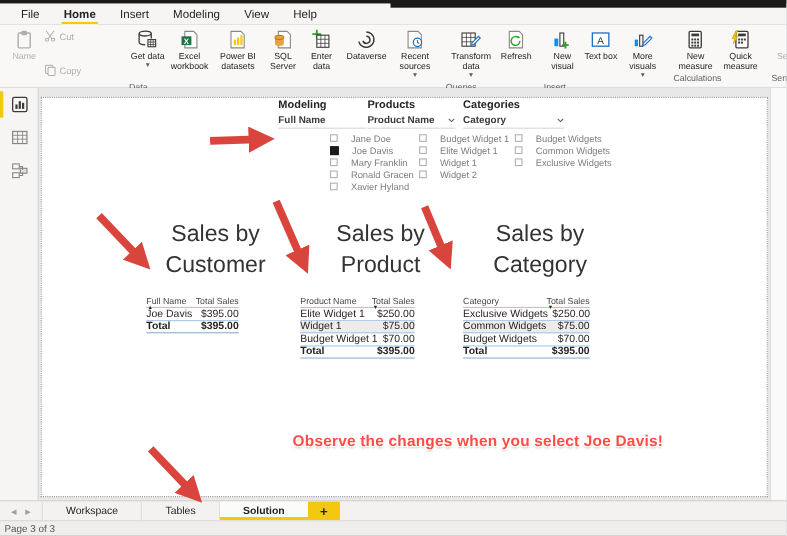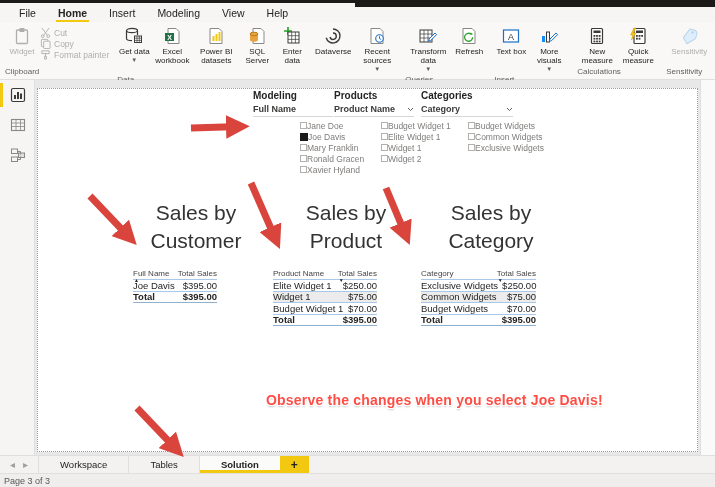--- a/index.html
+++ b/index.html
@@ -20,41 +20,41 @@
   
   .ribbon { position:absolute; left:0; top:22px; width:715px; height:58px; background:#f9f8f7; border-bottom:1px solid #e1dfdd; display:flex; align-items:stretch; padding:1px 2px; }
   .rgroup { display:flex; flex-direction:column; padding:1px 3px; }
   .rbtns { display:flex; flex:1; align-items:flex-start; gap:1px; }
   .glabel { font-size:8px; color:#605e5c; text-align:left; padding-bottom:1px; }
   .rdiv { width:1px; background:#e1dfdd; margin:3px 1px; }
   .bigbtn { display:flex; flex-direction:column; align-items:center; gap:1px; padding:2px 1px; width:40px; font-size:8px; line-height:1.15; color:#252423; text-align:center; border-radius:2px; }
   .bigbtn .blabel { display:block; }
   .bigbtn.w34 { width:34px; } .bigbtn.w46 { width:46px; }
   .bigbtn.disabled { color:#b0aeac; }
-  .smallcol { display:flex; flex-direction:column; gap:0; padding-top:3px; }
+  .smallcol { display:flex; flex-direction:column; gap:20px; padding-top:3px; }
   .smallbtn { display:flex; align-items:center; gap:3px; font-size:8.5px; color:#b0aeac; white-space:nowrap; }
   .caret { font-size:6px; color:#605e5c; }
   .icon20 { width:20px; height:20px; display:block; }
   .icon12 { width:11px; height:11px; display:block; }
 
   
   .sidebar { position:absolute; left:0; top:80px; width:35px; height:375px; background:#f6f5f4; border-right:1px solid #e1dfdd; }
   .side-item { position:relative; width:35px; height:30px; display:flex; align-items:center; justify-content:center; }
   .side-item.active::before { content:""; position:absolute; left:0; top:3px; bottom:3px; width:3px; background:#F2C811; }
 
   
   .canvas { position:absolute; left:35px; top:80px; width:665px; height:375px; background:#e8e8e8; }
   .scroll-strip { position:absolute; left:700px; top:80px; width:15px; height:375px; background:#fafafa; border-left:1px solid #e1dfdd; }
   .page { position:absolute; left:2px; top:8px; width:661px; height:364px; background:#ffffff; border:1px dotted #9b9b9b; }
 
   
   .slicer { position:absolute; width:80px; }
   .slicer-title { font-size:10px; font-weight:bold; color:#252423; margin-bottom:3px; }
   .slicer-field { position:relative; font-size:9px; font-weight:bold; color:#3b3a39; padding-bottom:2px; border-bottom:1px solid #d8d6d4; margin-bottom:3px; display:flex; justify-content:space-between; align-items:center; }
-  .slicer-item { display:flex; align-items:center; gap:0; font-size:8.5px; color:#7f7d7b; height:11px; white-space:nowrap;padding-left:47px; }
+  .slicer-item { display:flex; align-items:center; gap:12px; font-size:8.5px; color:#7f7d7b; height:11px; white-space:nowrap;padding-left:47px; }
   .cbx { width:7px; height:7px; border:1px solid #b3b1ad; background:#fff; flex:0 0 auto; }
   .cbx.checked { background:#1b1a19; border-color:#1b1a19; width:8px; height:8px; }
 
   
   .vtitle { position:absolute; font-size:21px; color:#333; text-align:center; line-height:28px; }
 
   
   .pbitable { position:absolute; font-size:9.5px; color:#252423; }
   .trow { display:flex; align-items:center; height:11.5px; border-bottom:1px solid #a9c7e8; }
   .trow .c1 { flex:1; position:relative; padding-right:4px; white-space:nowrap; }
@@ -102,21 +102,21 @@
 
   <div class="ribbon">
 
     <div class="rgroup">
       <div class="rbtns">
         <div class="bigbtn w34 disabled">
           <svg class="icon20" viewBox="0 0 20 20">
               <rect x="4.5" y="4" width="11" height="13.5" rx="1" fill="none" stroke="#b0aeac" stroke-width="1.3"></rect>
               <rect x="7.5" y="2" width="5" height="4" rx="0.8" fill="#b0aeac"></rect>
             </svg>
-          <span class="blabel">Widget</span>
+          <span class="blabel">Name</span>
         </div>
         <div class="smallcol">
           <div class="smallbtn">
             <svg class="icon12" viewBox="0 0 12 12">
                 <path d="M2 1l6 8M10 1L4 9" stroke="#b0aeac" stroke-width="1"></path>
                 <circle cx="3" cy="10" r="1.5" fill="none" stroke="#b0aeac"></circle>
                 <circle cx="9" cy="10" r="1.5" fill="none" stroke="#b0aeac"></circle>
               </svg>
             <span>Cut</span>
           </div>
@@ -230,20 +230,28 @@
           <span class="blabel">Refresh</span>
         </div>
       </div>
       <div class="glabel">Queries</div>
     </div>
 
     <div class="rdiv"></div>
 
     <div class="rgroup">
       <div class="rbtns">
+        <div class="bigbtn w34">
+          <svg class="icon20" viewBox="0 0 20 20">
+              <rect x="3" y="9" width="3.5" height="7" fill="#118dff"></rect>
+              <rect x="8" y="4" width="3.5" height="12" fill="none" stroke="#3b3a39"></rect>
+              <path d="M13 12l0 6M10 15l6 0" stroke="#21a121" stroke-width="1.7"></path>
+            </svg>
+          <span class="blabel">New visual</span>
+        </div>
         <div class="bigbtn w34">
           <svg class="icon20" viewBox="0 0 20 20">
               <rect x="2.5" y="4" width="15" height="12" fill="#fff" stroke="#1d6fc4" stroke-width="1.2"></rect>
               <text x="10" y="13.6" font-size="9" fill="#3b3a39" text-anchor="middle" font-family="Liberation Sans, sans-serif">A</text>
             </svg>
           <span class="blabel">Text box</span>
         </div>
         <div class="bigbtn">
           <svg class="icon20" viewBox="0 0 20 20">
               <rect x="3" y="10" width="3" height="6" fill="#118dff"></rect>

